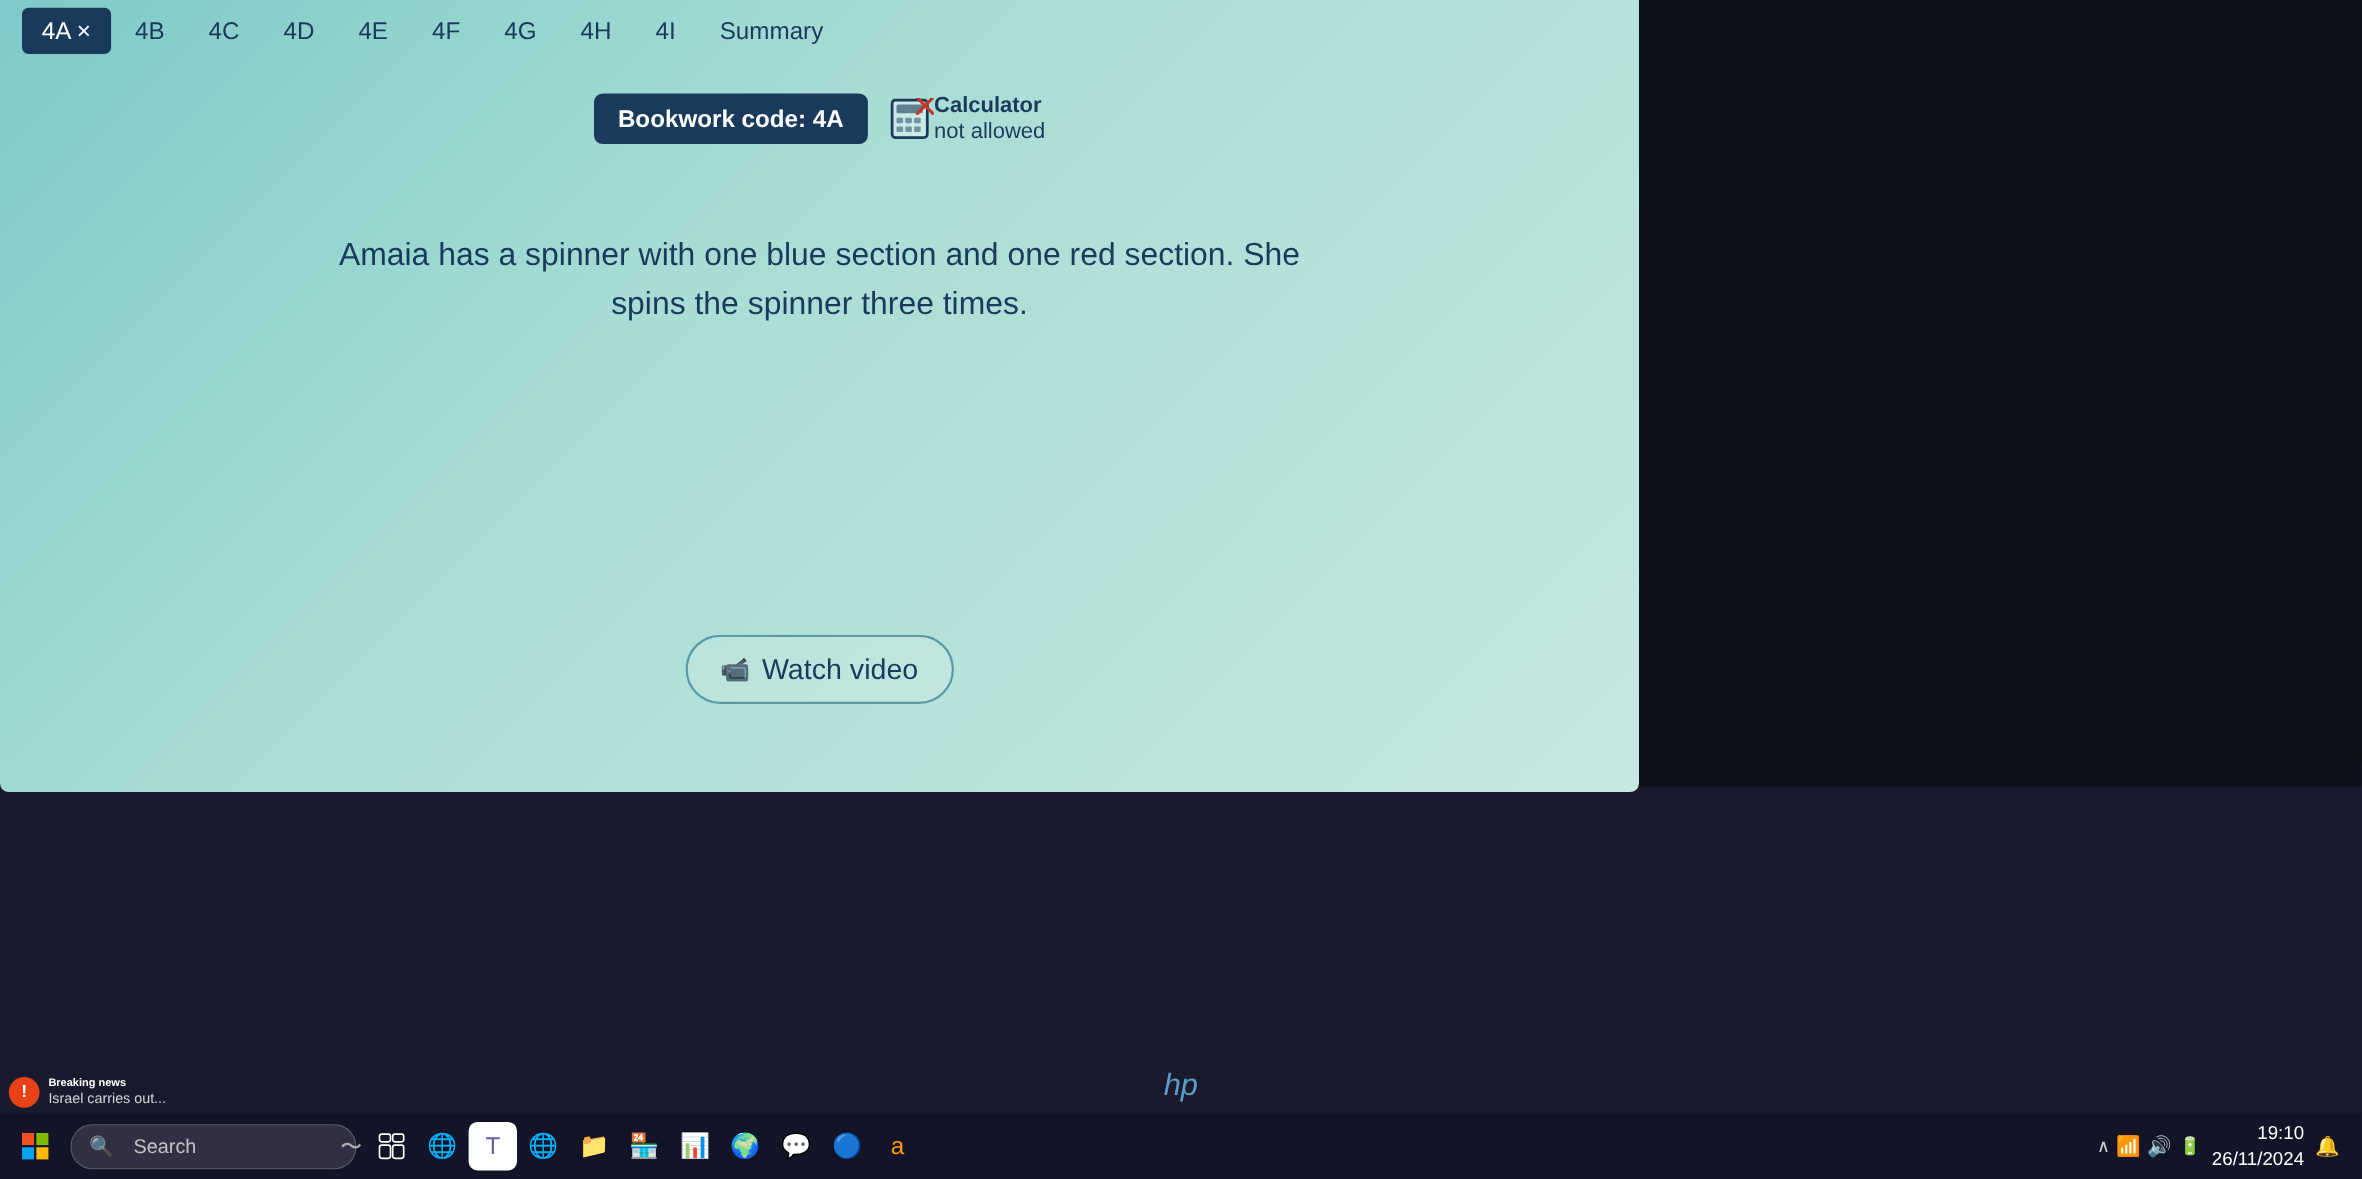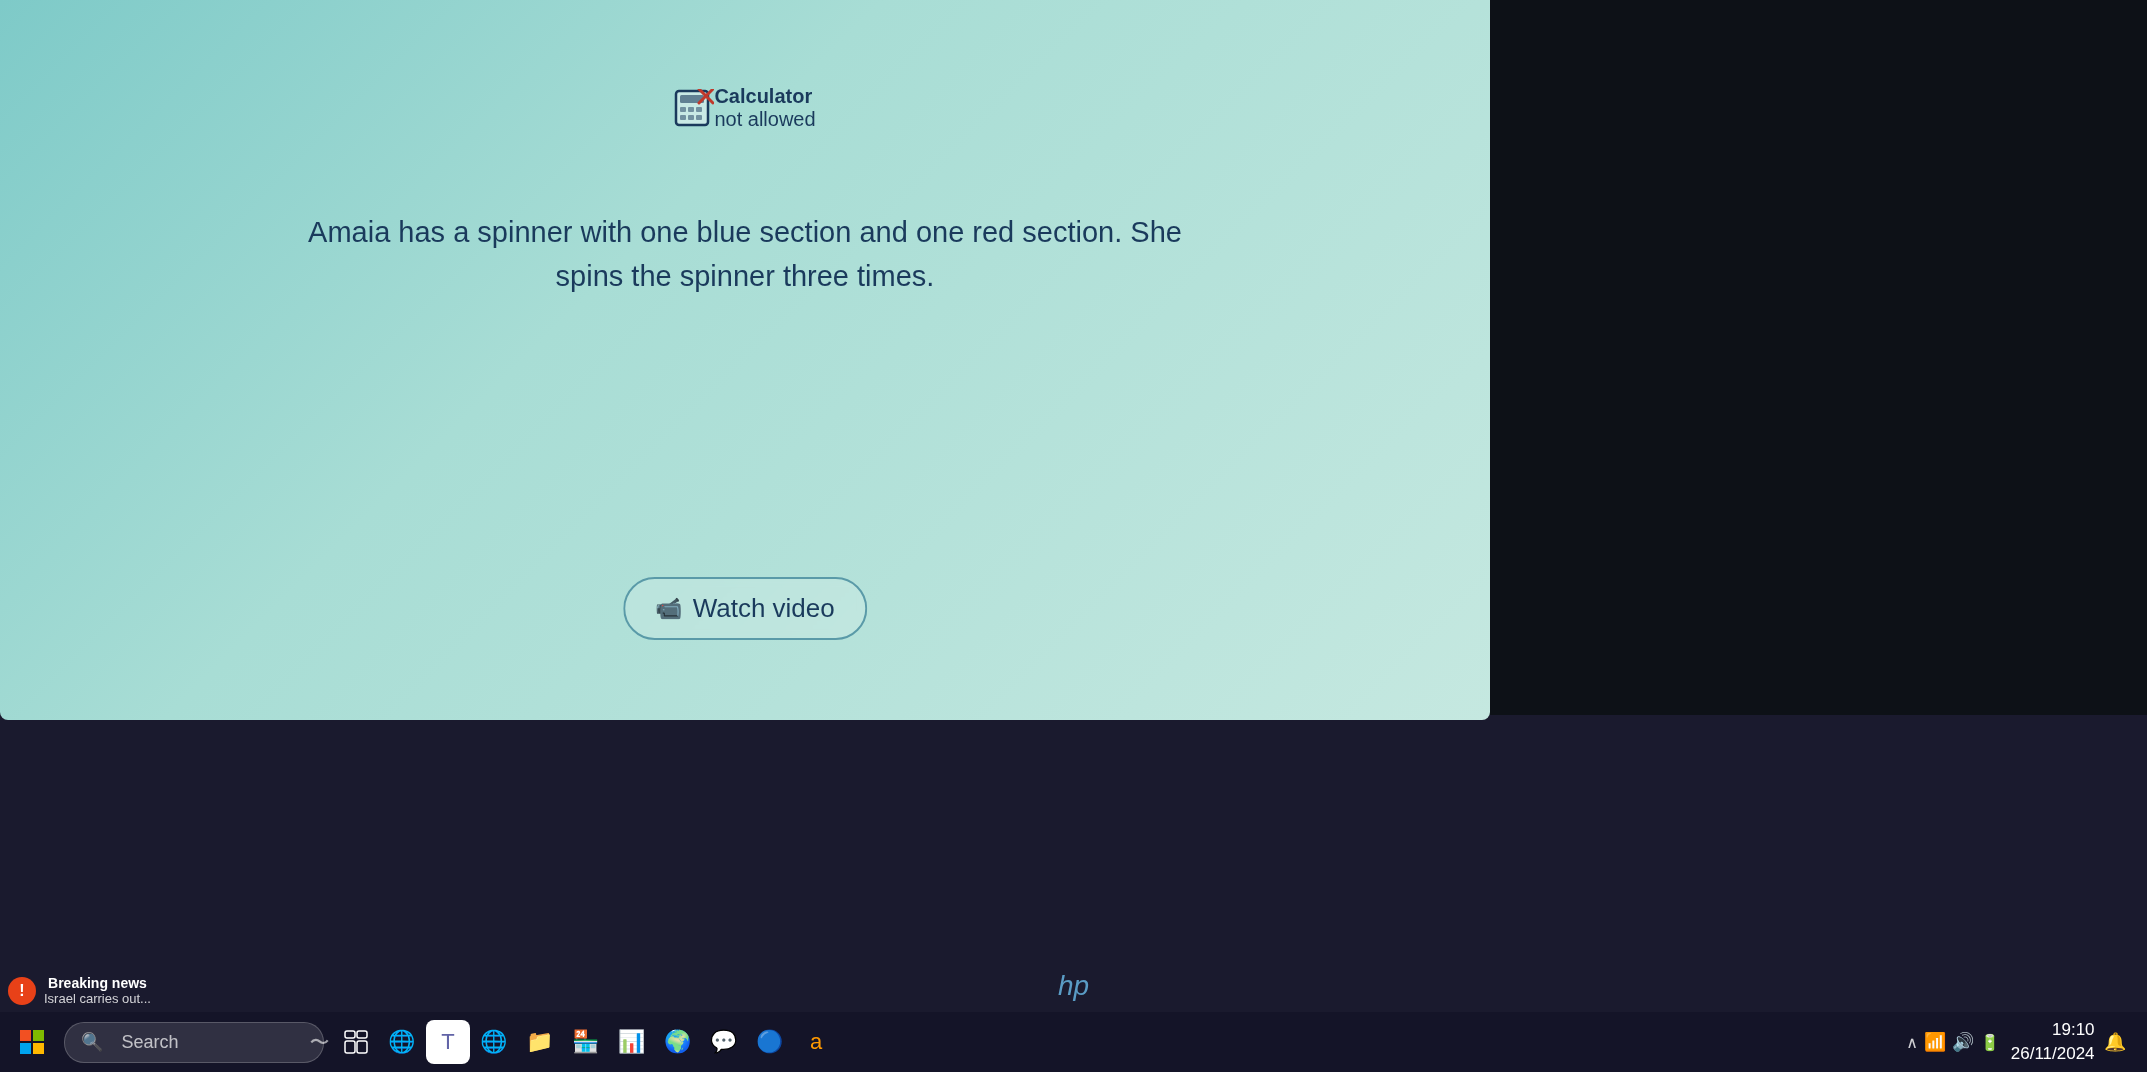--- a/index.html
+++ b/index.html
@@ -273,21 +273,21 @@
       display: flex;
       align-items: center;
       justify-content: center;
       font-size: 16px;
       color: white;
       font-weight: bold;
       flex-shrink: 0;
     }
 
     .news-text { line-height: 1.2; }
-    .news-title { font-weight: 700; font-size: 14px; text-align: center; }
+    .news-title { font-weight: 700; font-size: 10px; }
     .news-sub { font-size: 13px; color: rgba(255,255,255,0.8); }
 
     
     .hp-logo {
       position: absolute;
       bottom: 70px;
       left: 50%;
       transform: translateX(-50%);
       font-size: 28px;
       color: #5a9cc5;
@@ -311,24 +311,37 @@
       font-size: 20px;
     }
   </style>
 </head>
 <body>
 
 <div class="dark-panel"></div>
 
 <div class="main-content">
 
+  <div class="tab-bar">
+    <button class="tab active">4A ×</button>
+    <button class="tab">4B</button>
+    <button class="tab">4C</button>
+    <button class="tab">4D</button>
+    <button class="tab">4E</button>
+    <button class="tab">4F</button>
+    <button class="tab">4G</button>
+    <button class="tab">4H</button>
+    <button class="tab">4I</button>
+    <button class="tab">Summary</button>
+  </div>
 
   <div class="question-area">
 
     <div class="info-bar">
+      <div class="bookwork-code">Bookwork code: 4A</div>
       <div class="calculator-badge">
         <div class="calc-icon">
           <svg viewBox="0 0 40 38" fill="none" xmlns="http://www.w3.org/2000/svg">
             <rect x="2" y="2" width="32" height="34" rx="3" stroke="#1a3a5c" stroke-width="2.5" fill="rgba(255,255,255,0.4)"></rect>
             <rect x="6" y="6" width="24" height="8" rx="1.5" fill="#1a3a5c" opacity="0.6"></rect>
             <rect x="6" y="18" width="6" height="5" rx="1" fill="#1a3a5c" opacity="0.5"></rect>
             <rect x="14" y="18" width="6" height="5" rx="1" fill="#1a3a5c" opacity="0.5"></rect>
             <rect x="22" y="18" width="6" height="5" rx="1" fill="#1a3a5c" opacity="0.5"></rect>
             <rect x="6" y="26" width="6" height="5" rx="1" fill="#1a3a5c" opacity="0.5"></rect>
             <rect x="14" y="26" width="6" height="5" rx="1" fill="#1a3a5c" opacity="0.5"></rect>

